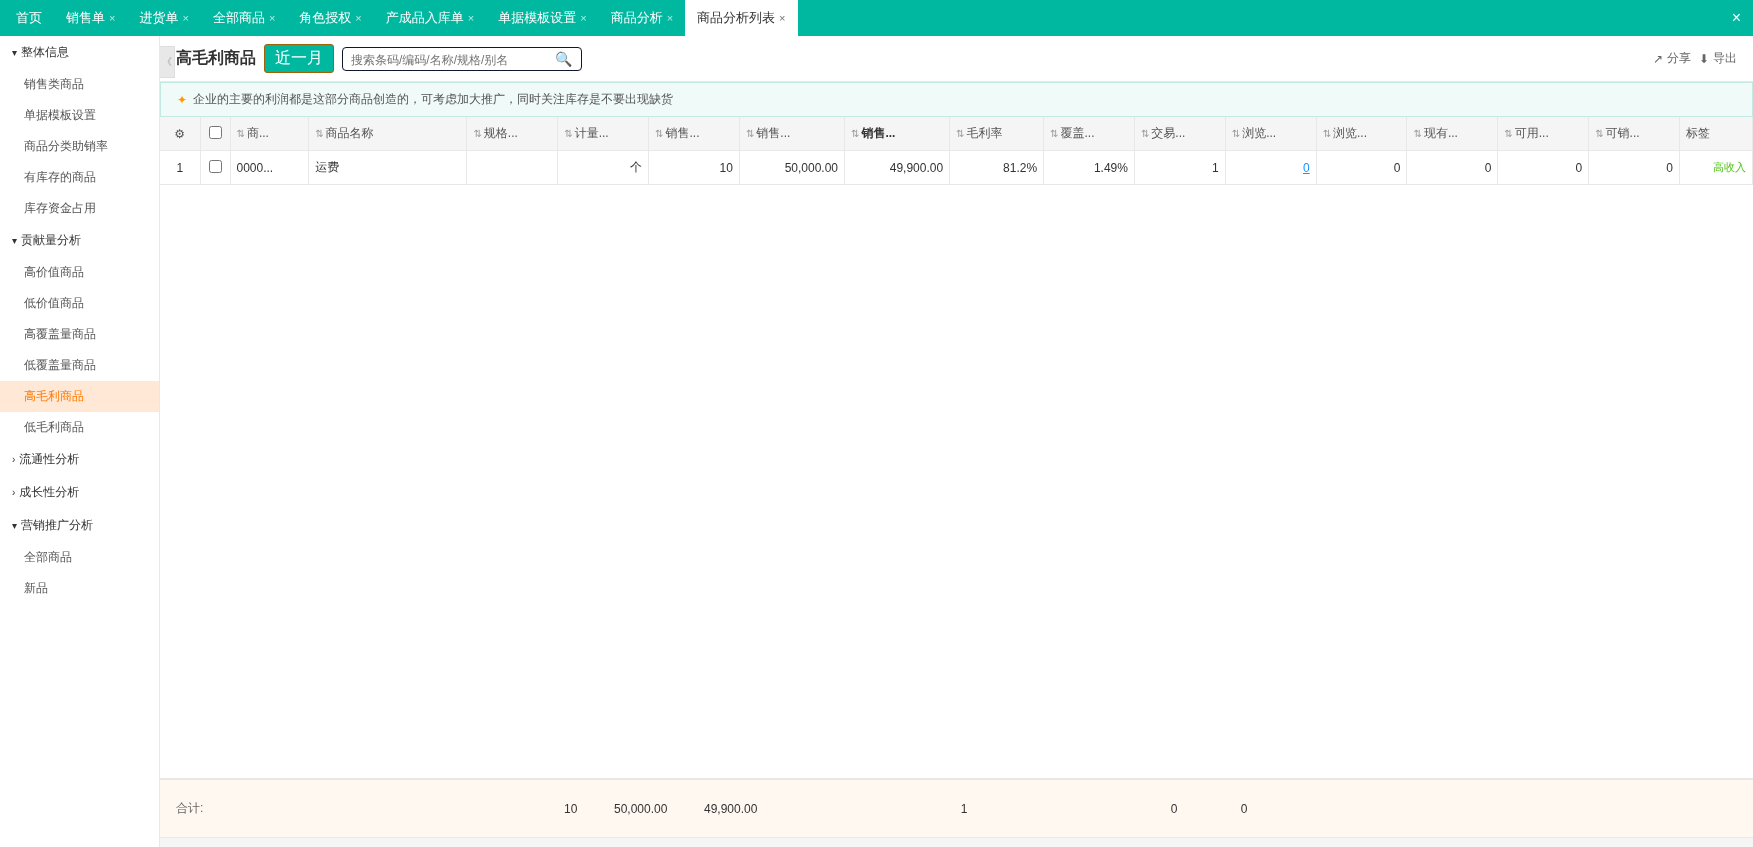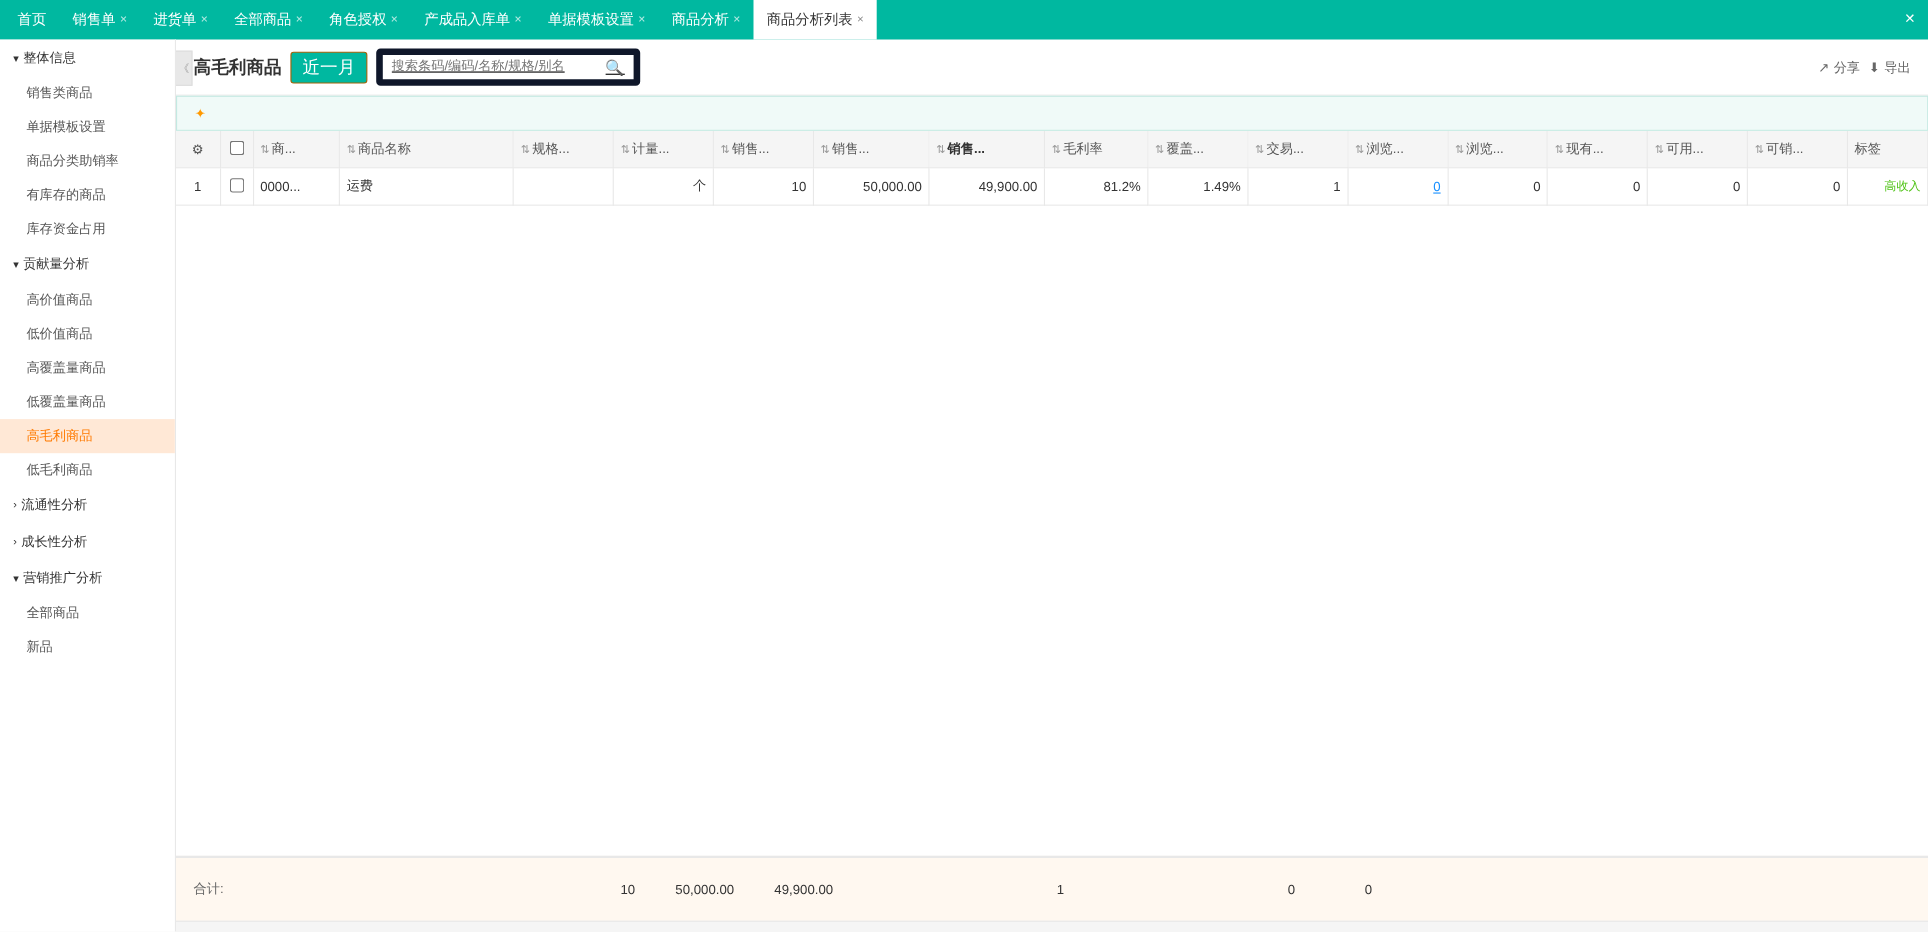--- a/index.html
+++ b/index.html
@@ -17,21 +17,21 @@
     .nav-item {
       padding: 0 12px;
       height: 36px;
       display: flex;
       align-items: center;
       cursor: pointer;
       white-space: nowrap;
       font-size: 13px;
       color: white;
     }
-    .nav-item.active { background: #fff; color: #333; font-family: Liberation Serif, serif; }
+    .nav-item.active { background: #fff; color: #333; }
     .nav-item .close-x {
       margin-left: 4px;
       font-size: 11px;
       opacity: 0.7;
     }
     .nav-close-btn {
       margin-left: auto;
       color: white;
       cursor: pointer;
       padding: 0 8px;
@@ -123,28 +123,27 @@
       border-radius: 3px;
       cursor: pointer;
       font-size: 16px;
     }
     .filter-btn.active {
       background: #00b8a0;
       color: #fff;
     }
     .search-box {
       display: flex;
-      align-items: flex-start;
-      border: 6px solid #0f172a;
+      align-items: flex-end;
+      border: 1px solid #0f172a;
       border-radius: 4px;
       padding: 3px 8px;
       flex: 1;
       max-width: 240px;
       background: #fff;
-      text-decoration: underline;
     }
     .search-box input {
       border: none;
       outline: none;
       font-size: 12px;
       width: 100%;
       background: transparent;
     }
     .search-icon { color: #999; font-size: 14px; cursor: pointer; }
 
@@ -358,20 +357,21 @@
         </div>
         <div class="action-btn">
           <span>⬇</span>
           <span>导出</span>
         </div>
       </div>
     </div>
 
     <div class="info-banner">
       <span class="info-icon">✦</span>
+      <span>企业的主要的利润都是这部分商品创造的，可考虑加大推广，同时关注库存是不要出现缺货</span>
     </div>
 
     <div class="table-container">
       <table>
         <thead>
           <tr>
             <th style="width:40px;text-align:center;"><span>⚙</span></th>
             <th style="width:30px;text-align:center;"><input type="checkbox" style=""></th>
             <th><span class="col-icon">⇅</span><span>商...</span></th>
             <th style="min-width:100px;"><span class="col-icon">⇅</span><span>商品名称</span></th>

